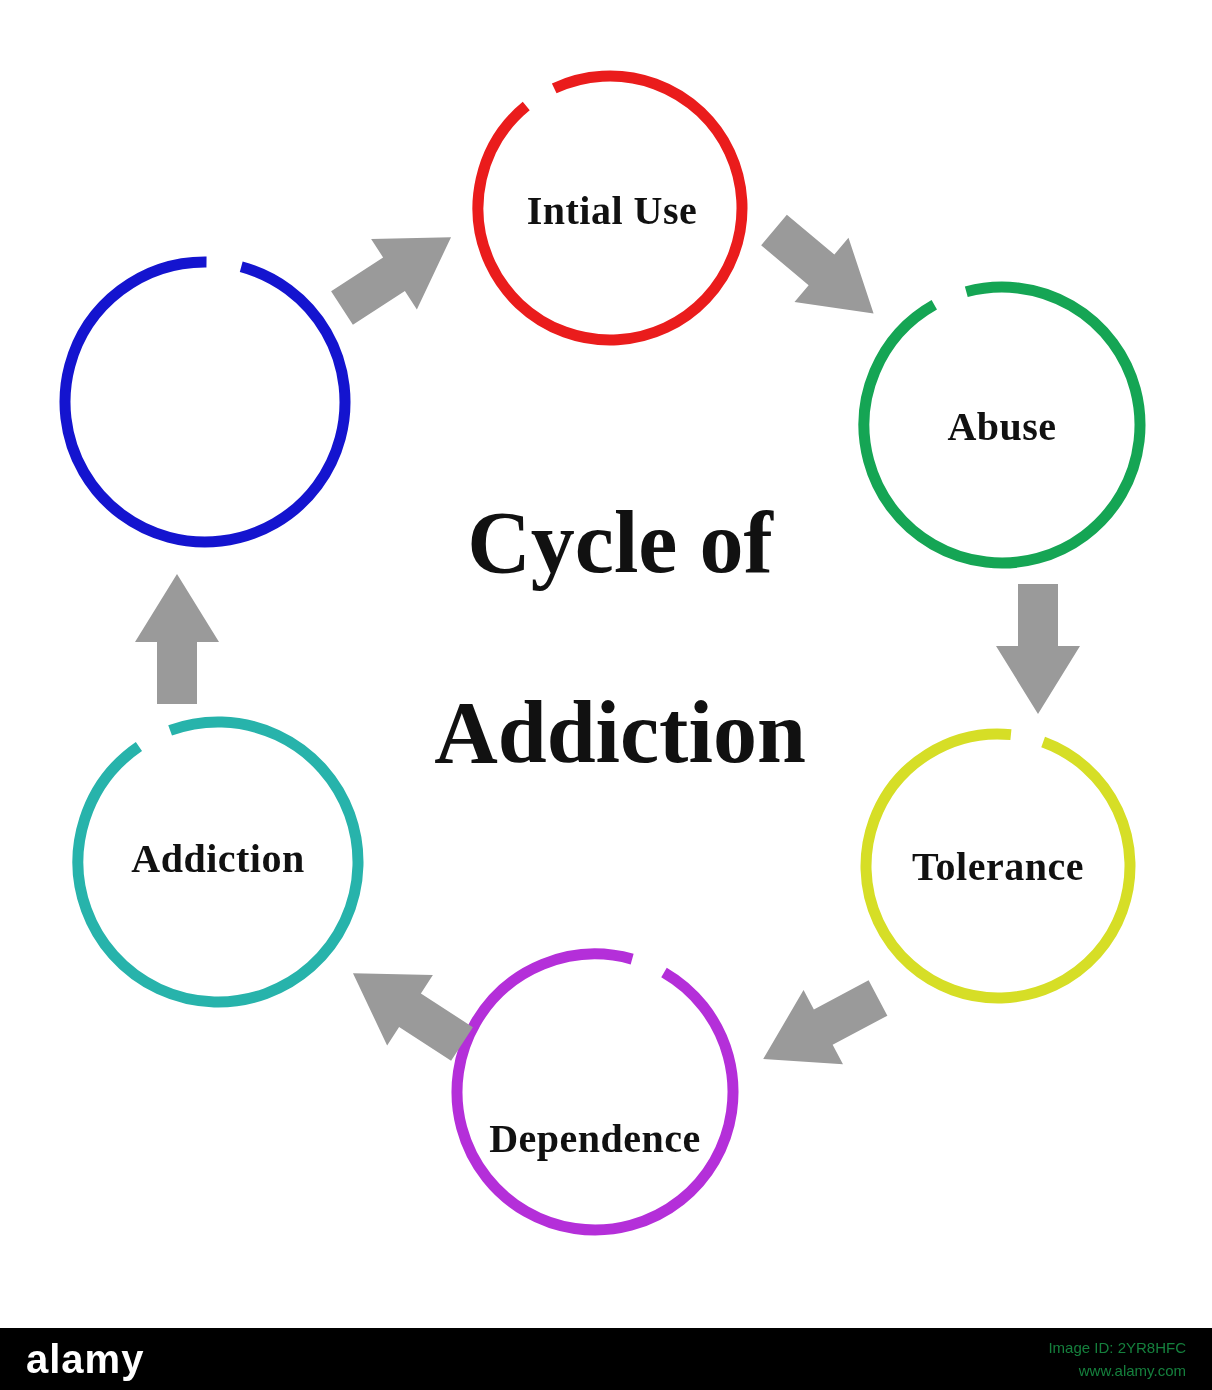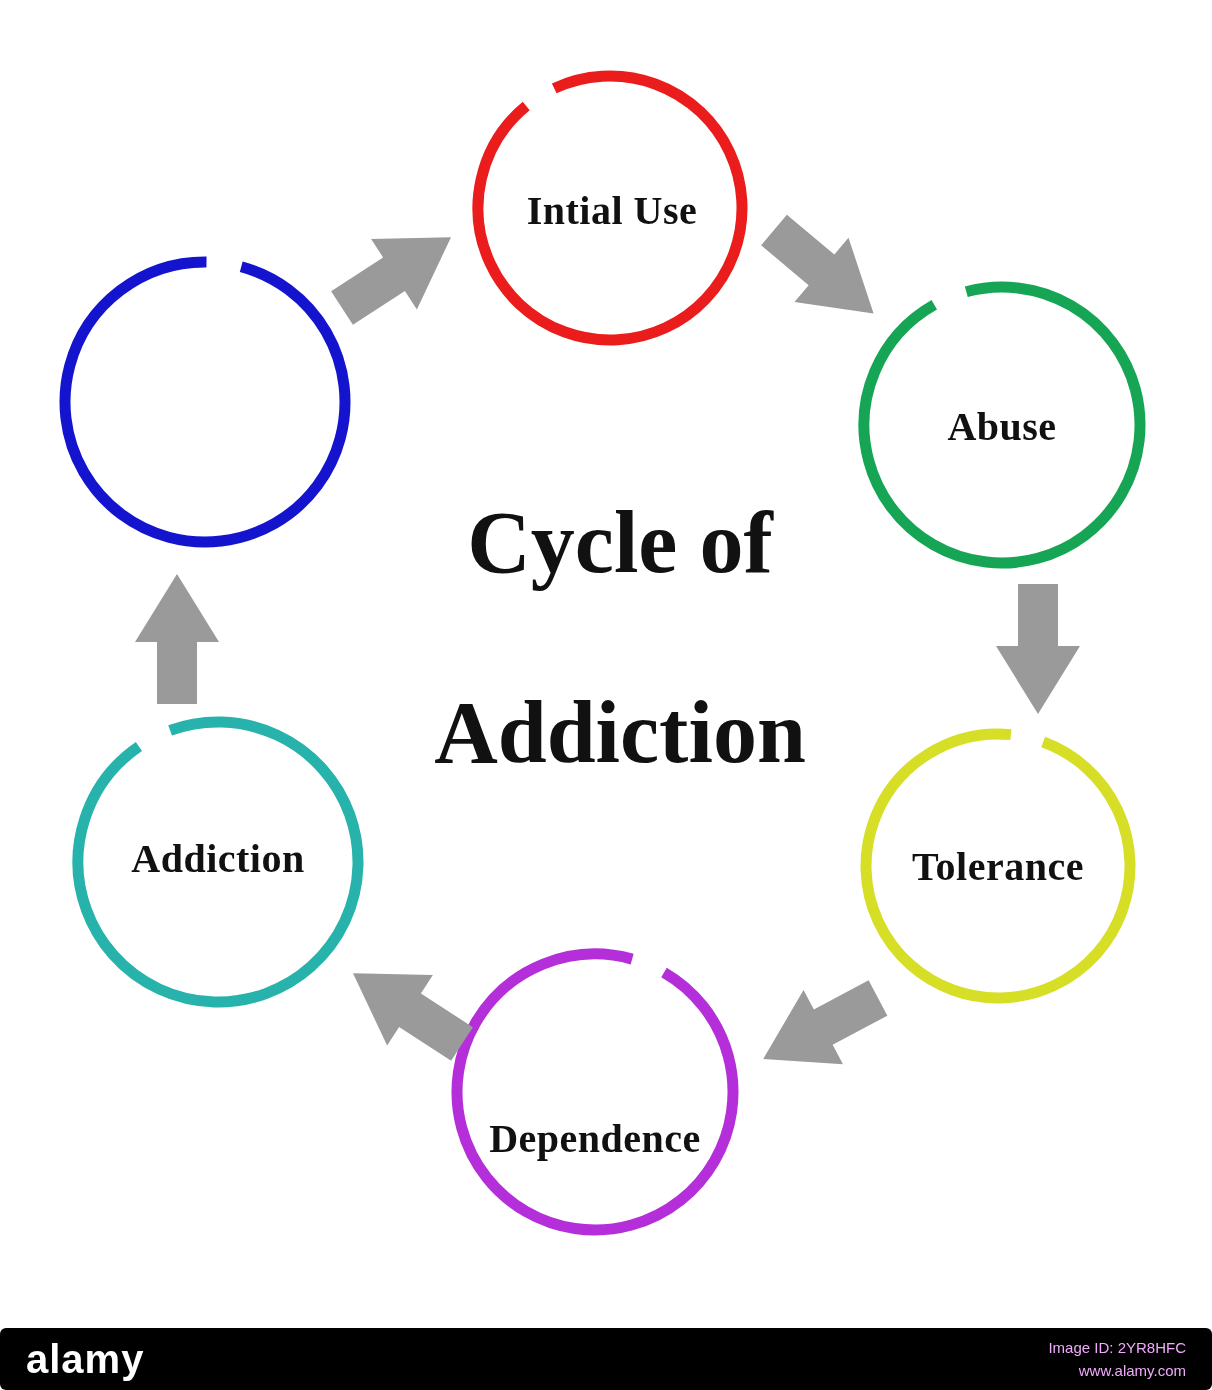--- a/index.html
+++ b/index.html
@@ -58,33 +58,32 @@
     bottom: 0;
     width: 100%;
     height: 62px;
     background: #000000;
     display: flex;
     align-items: center;
     justify-content: space-between;
     padding: 0 26px;
     box-sizing: border-box;
     font-family: "Liberation Sans", sans-serif;
-    border-radius: 6px;
   }
   .alamy-logo {
     color: #ffffff;
     font-size: 40px;
     font-weight: 700;
     letter-spacing: 1px;
     line-height: 1;
     font-family: "Liberation Sans", sans-serif;
   }
   .watermark-meta {
     text-align: right;
-    color: #f0abfc;
+    color: #15803d;
     font-size: 15px;
     line-height: 1.55;
   }
 </style>
 </head>
 <body>
 
 <div class="stage">
 
   <svg class="diagram-svg" viewBox="0 0 1212 1330">

